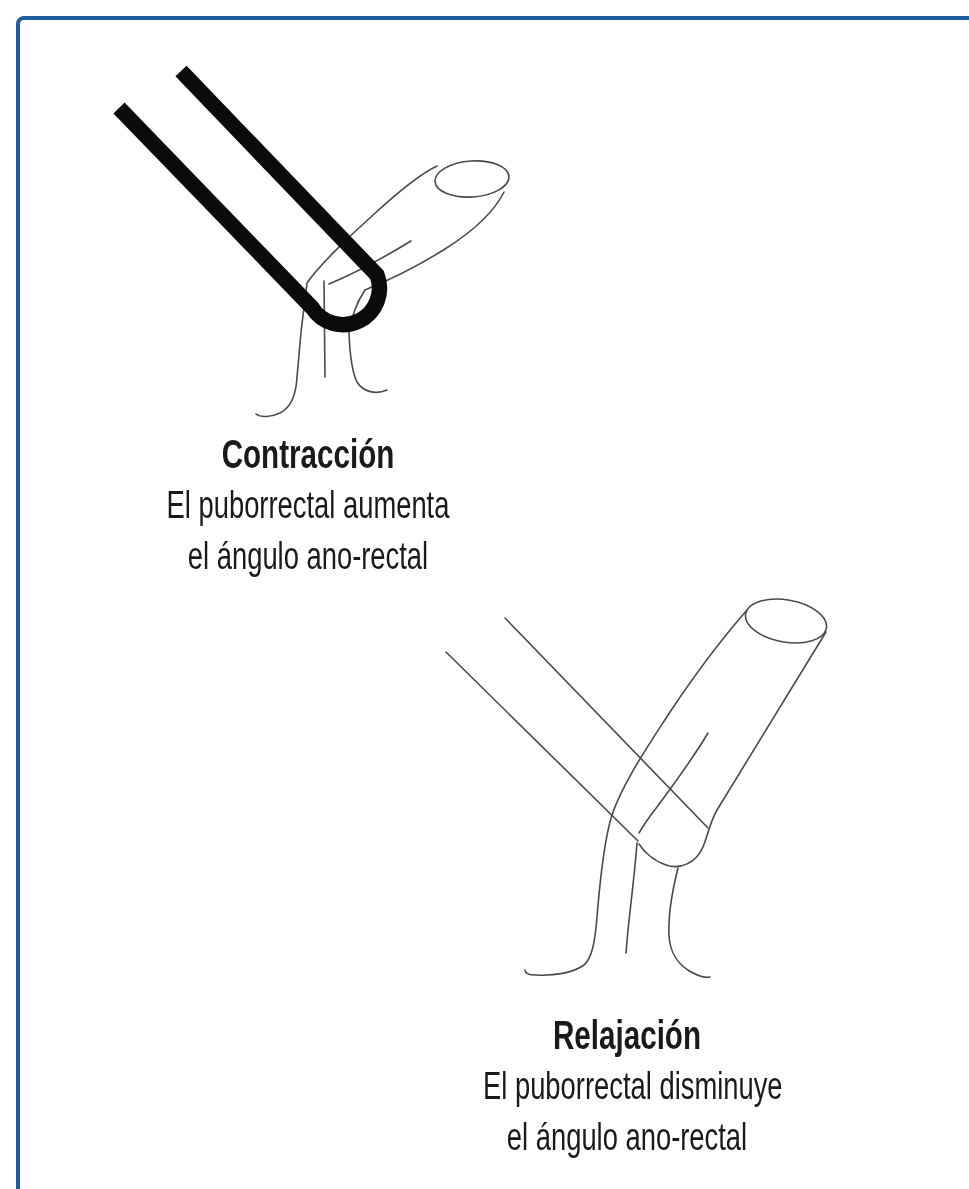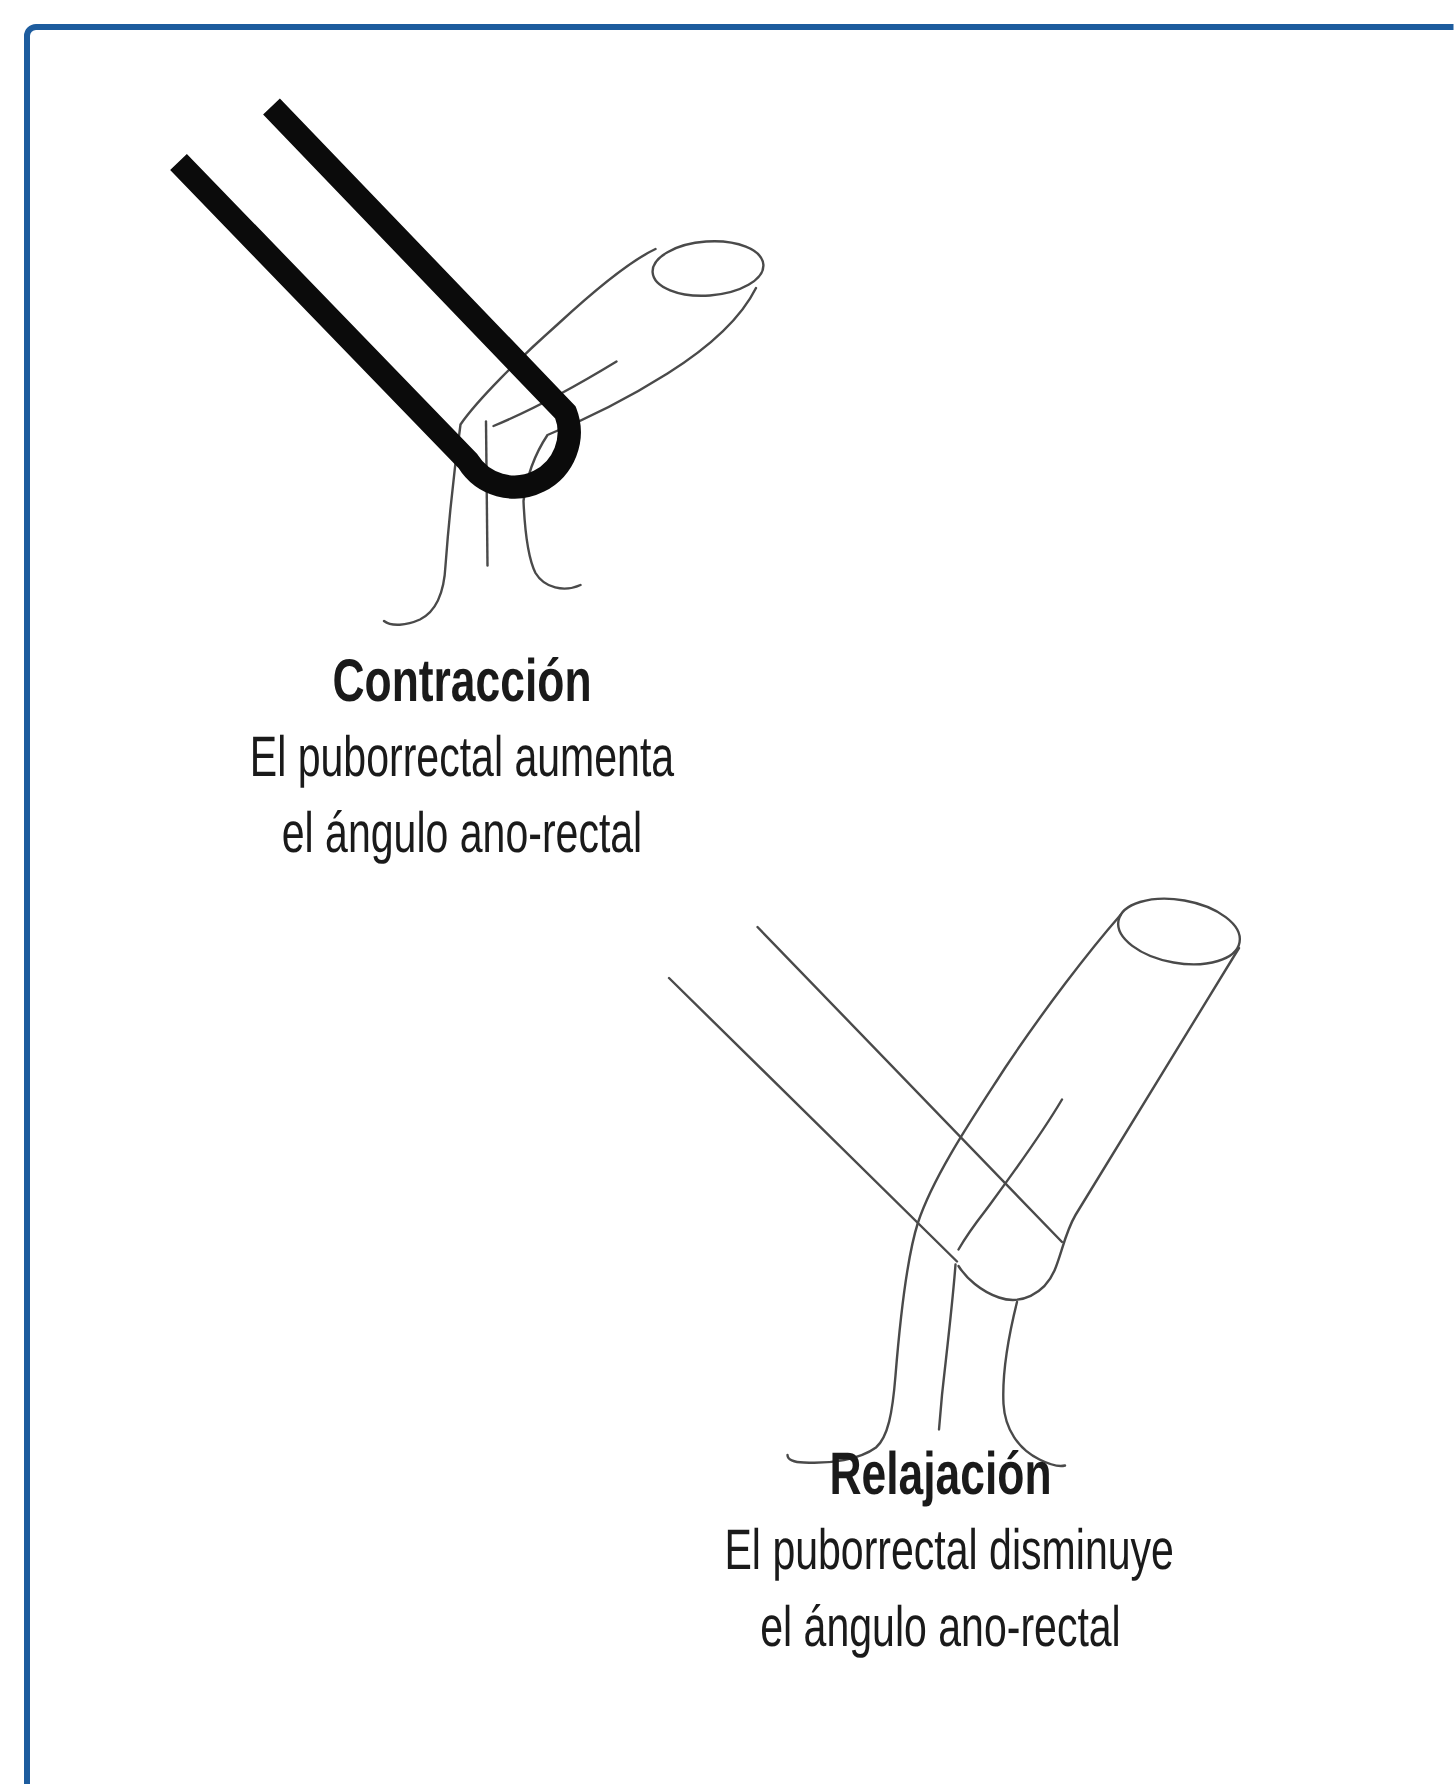--- a/index.html
+++ b/index.html
@@ -38,21 +38,21 @@
     stroke-linecap: butt;
   }
 
   .caption {
     position: absolute;
     width: 400px;
     text-align: center;
     color: #1a1a1a;
   }
   #caption-contraction { left: 88px;  top: 409px; }
-  #caption-relaxation  { left: 407px; top: 938px; }
+  #caption-relaxation  { left: 407px; top: 990px; }
   .cap-title {
     font-size: 40px;
     font-weight: bold;
     line-height: 51px;
     white-space: nowrap;
     transform: scaleX(0.74);
     transform-origin: 50% 50%;
   }
   .cap-line {
     font-size: 38px;

